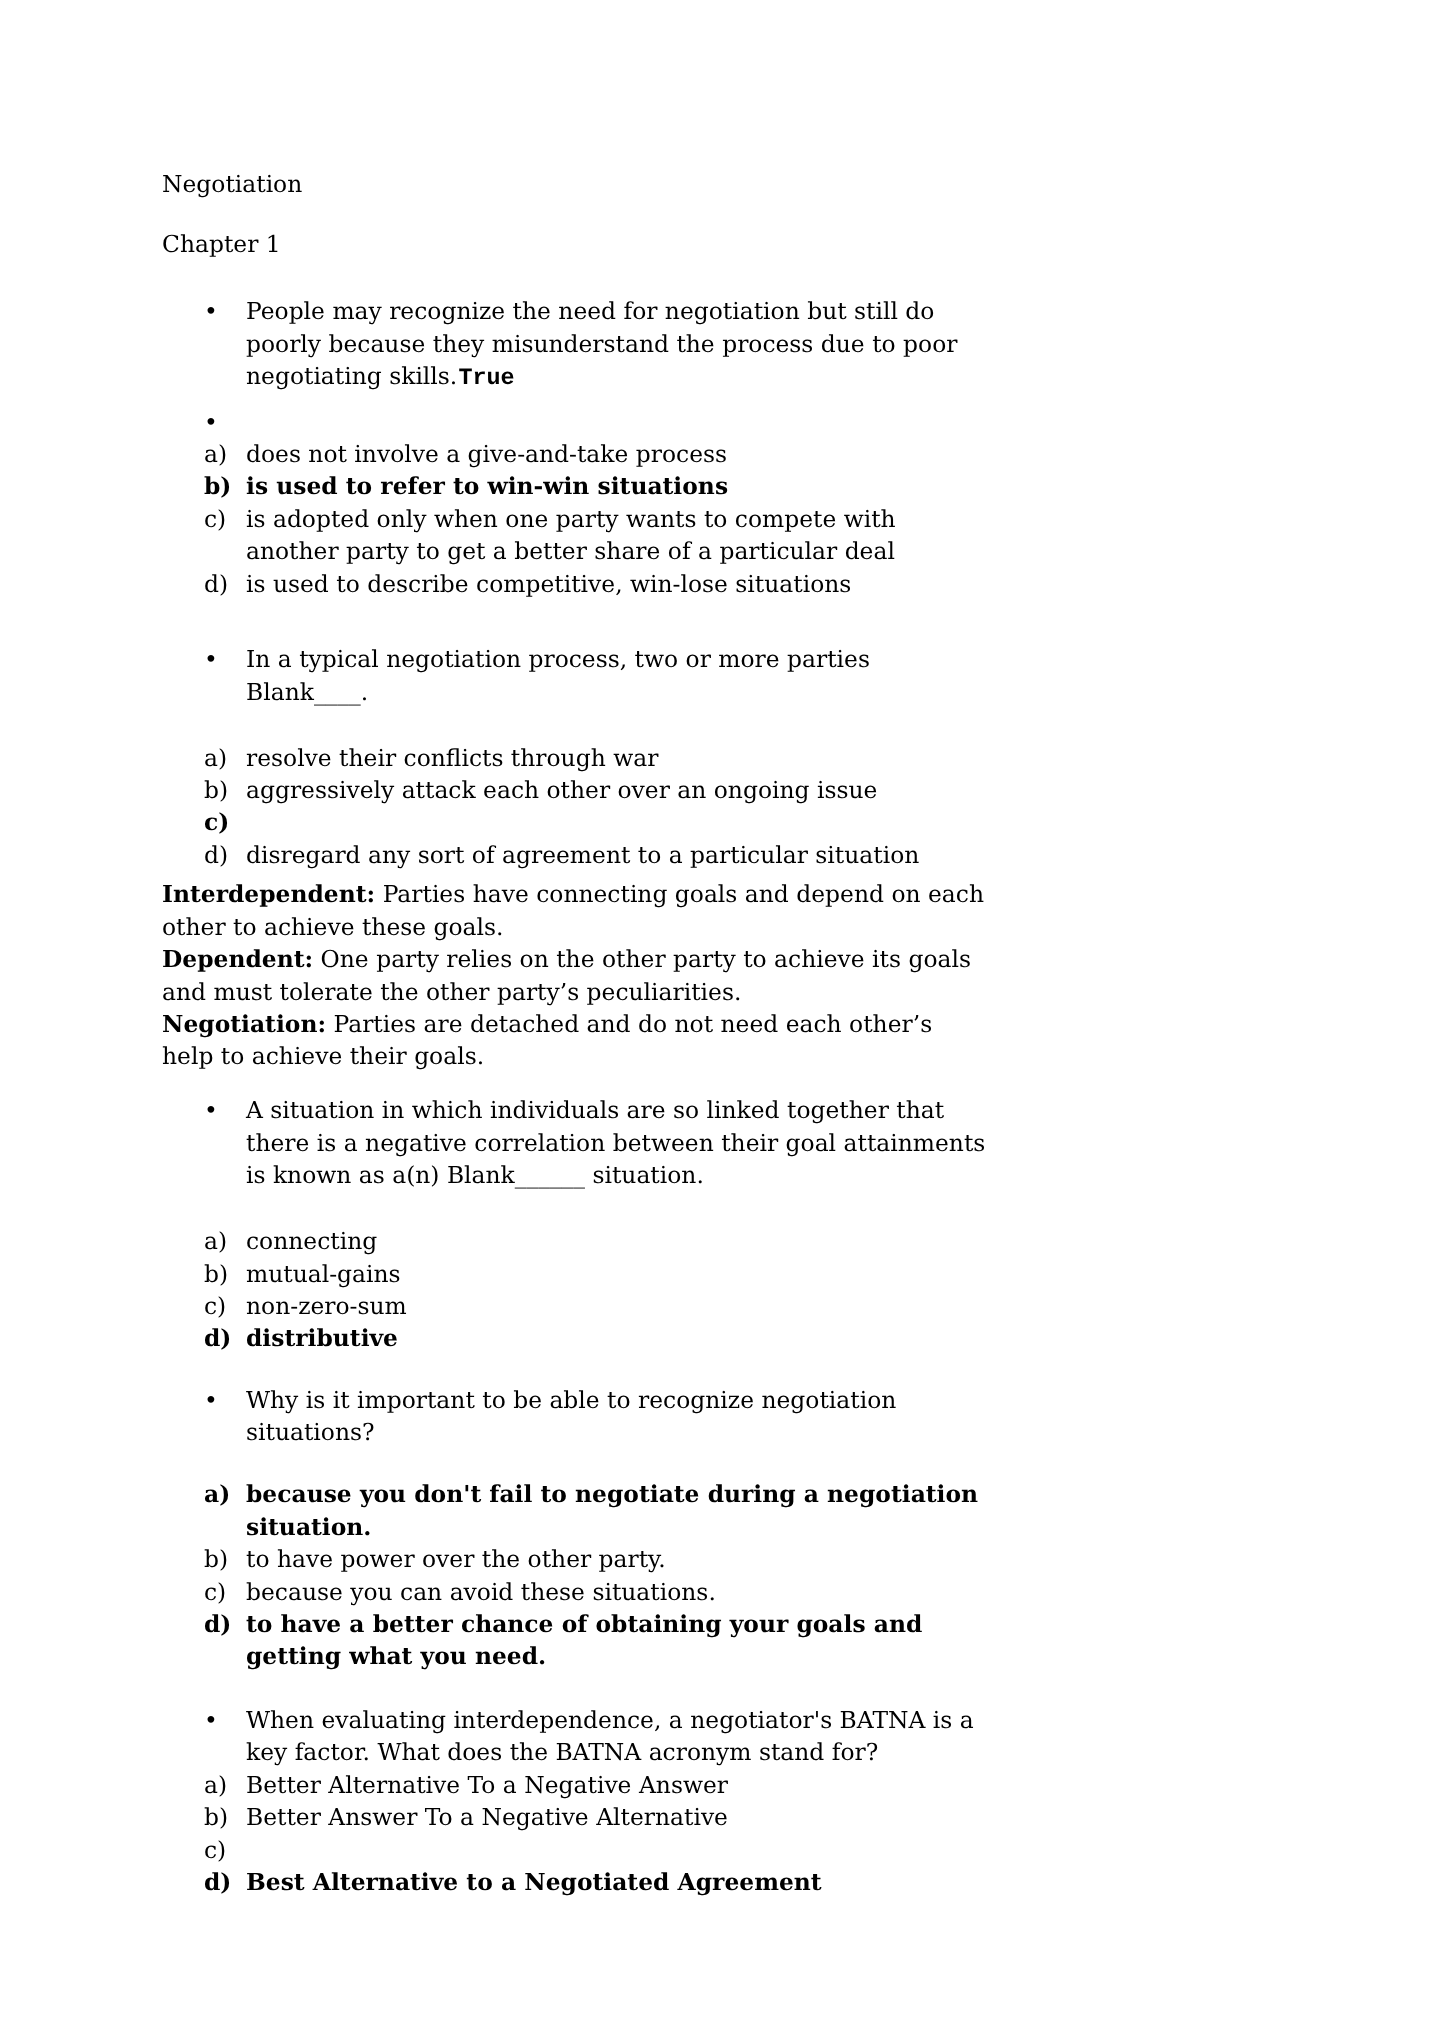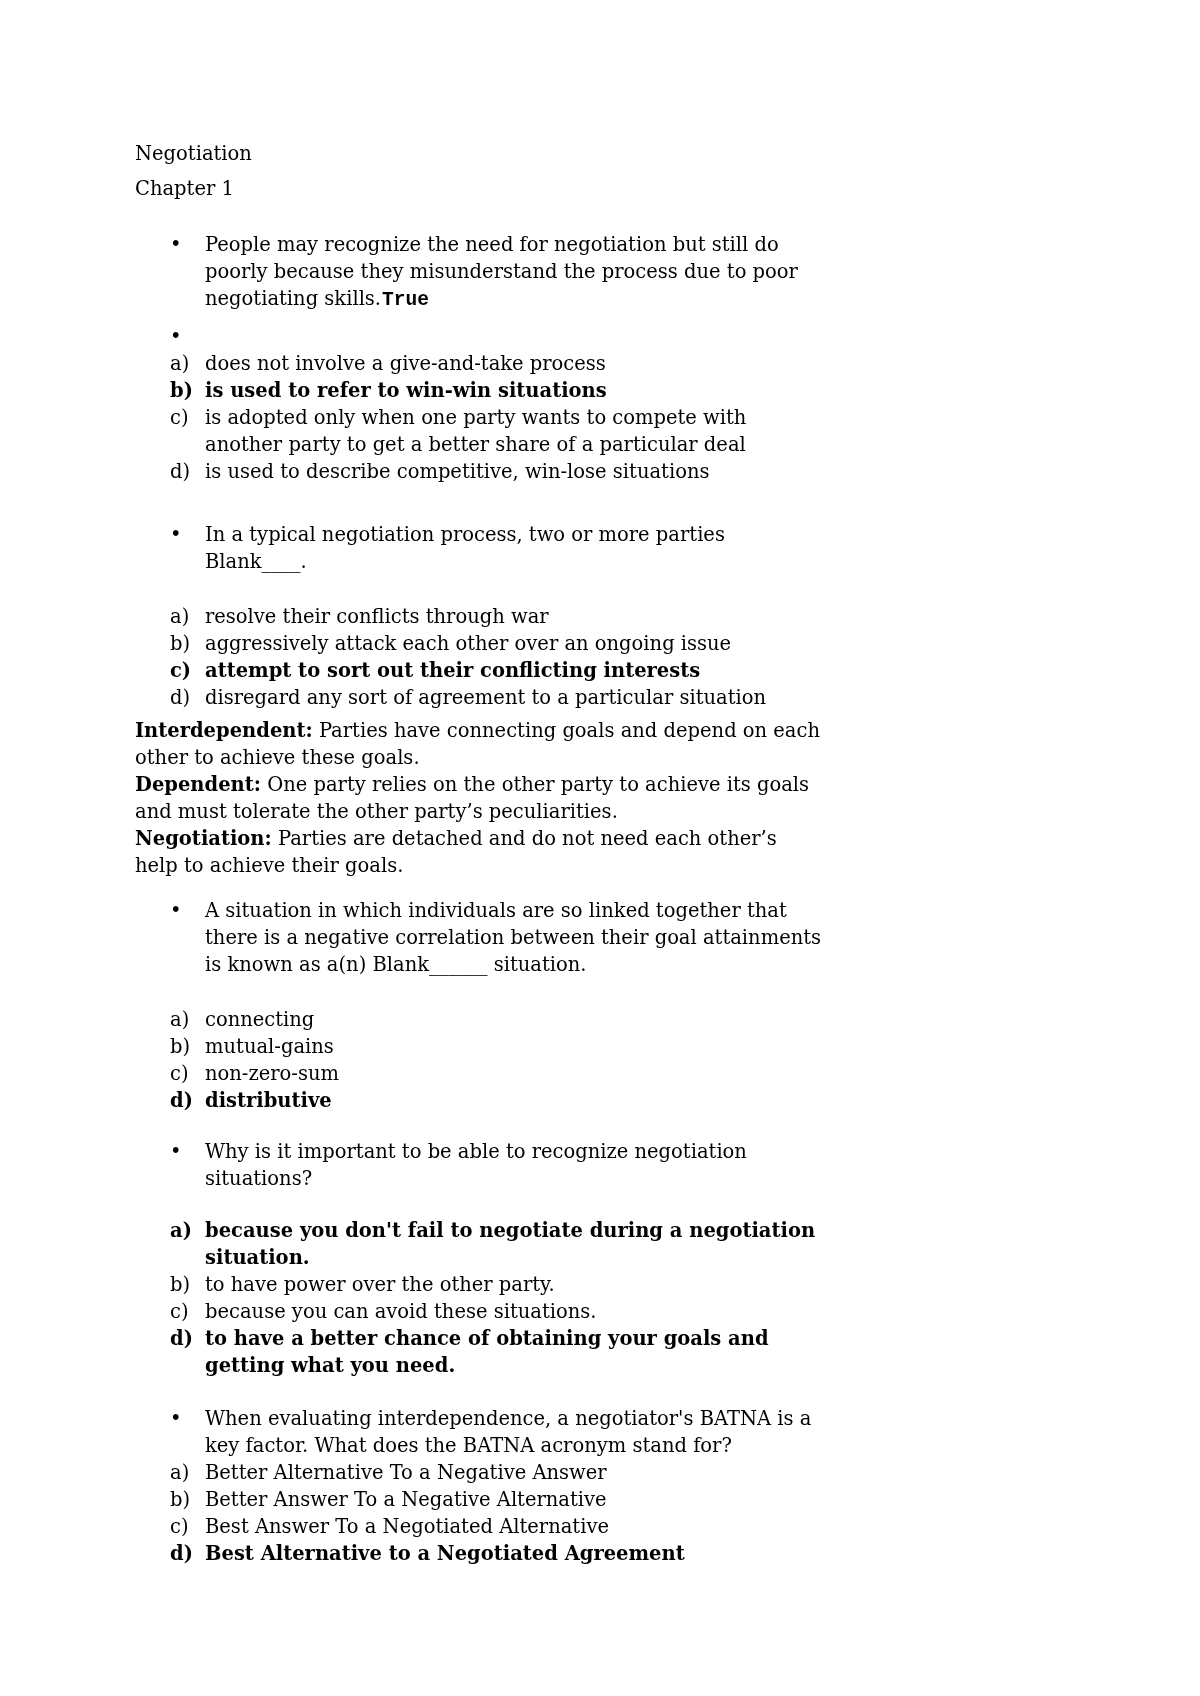--- a/index.html
+++ b/index.html
@@ -15,21 +15,21 @@
   }
   .page { padding: 140px 130px 0 135px; width: 952px; }
   p { margin: 0; }
   .row { display: flex; align-items: flex-start; margin-left: 35px; }
   .marker { width: 35px; flex: none; }
   .btext { max-width: 840px; }
   .def { max-width: 905px; }
   .correct .marker, .correct .btext { font-weight: bold; }
   b { font-weight: bold; }
   .ans { font-weight: bold; margin-left: 1px; font-family: Liberation Mono, monospace; }
-  .chapter { margin-top: 8px; }
+  .chapter { margin-top: 23px; }
   .mt-q1 { margin-top: 29px; }
   .mt-item { margin-top: 9px; }
   .mt-blank { margin-top: 36px; }
   .mt-opts { margin-top: 28px; }
   .mt-defs { margin-top: 6px; }
   .mt-q4 { margin-top: 18px; }
   .mt-q5 { margin-top: 24px; }
   .mt-q5o { margin-top: 25px; }
   .mt-q6 { margin-top: 26px; }
 </style>
@@ -73,21 +73,20 @@
   <div class="row mt-opts">
     <span class="marker">a)</span>
     <p class="btext">resolve their conflicts through war</p>
   </div>
   <div class="row">
     <span class="marker">b)</span>
     <p class="btext">aggressively attack each other over an ongoing issue</p>
   </div>
   <div class="row correct">
     <span class="marker">c)</span>
-    <p class="btext">attempt to sort out their conflicting interests</p>
   </div>
   <div class="row">
     <span class="marker">d)</span>
     <p class="btext">disregard any sort of agreement to a particular situation</p>
   </div>
 
   <p class="def mt-defs"><b>Interdependent:</b> <span>Parties have connecting goals and depend on each other to achieve these goals.</span></p>
   <p class="def"><b>Dependent:</b> <span>One party relies on the other party to achieve its goals and must tolerate the other party’s peculiarities.</span></p>
   <p class="def"><b>Negotiation:</b> <span>Parties are detached and do not need each other’s help to achieve their goals.</span></p>
 
@@ -140,20 +139,19 @@
   <div class="row">
     <span class="marker">a)</span>
     <p class="btext">Better Alternative To a Negative Answer</p>
   </div>
   <div class="row">
     <span class="marker">b)</span>
     <p class="btext">Better Answer To a Negative Alternative</p>
   </div>
   <div class="row">
     <span class="marker">c)</span>
-    <p class="btext">Best Answer To a Negotiated Alternative</p>
   </div>
   <div class="row correct">
     <span class="marker">d)</span>
     <p class="btext">Best Alternative to a Negotiated Agreement</p>
   </div>
 
 </div>
 
 </body></html>

